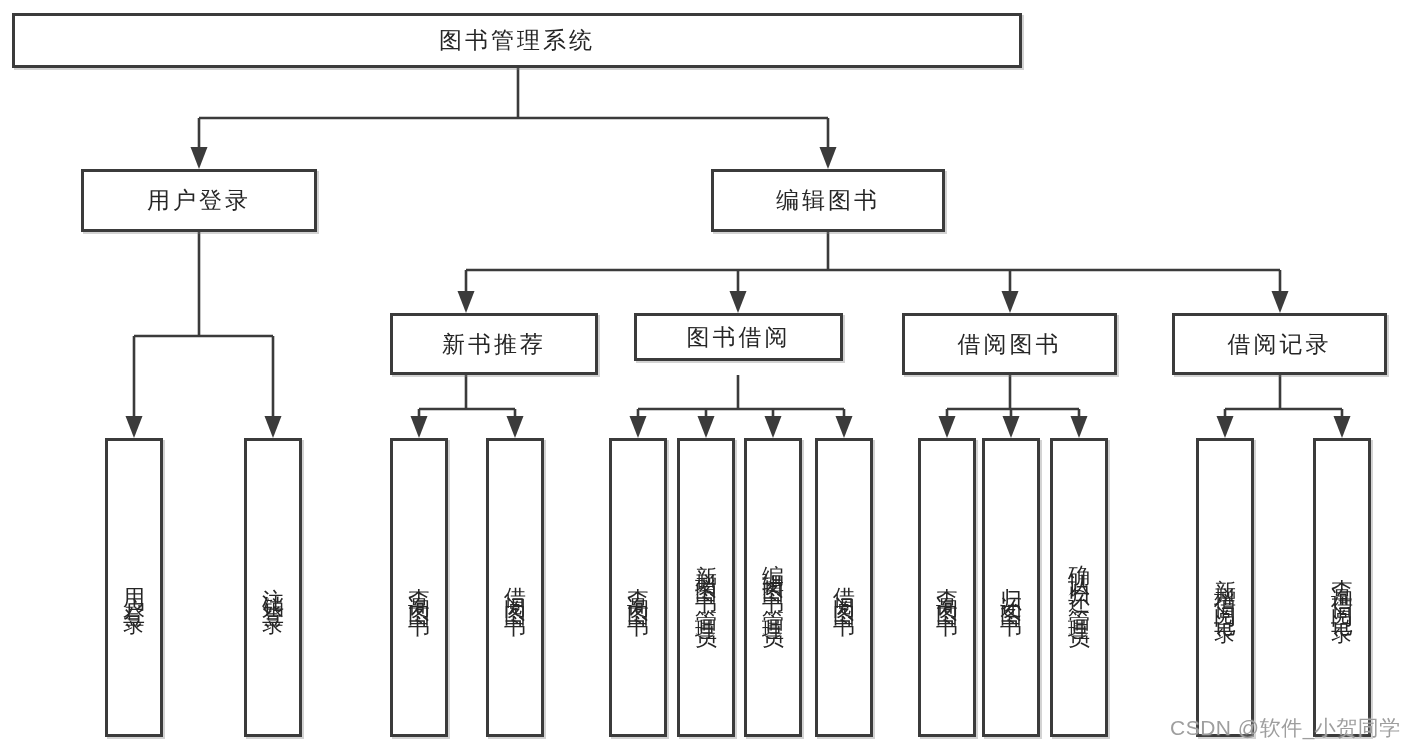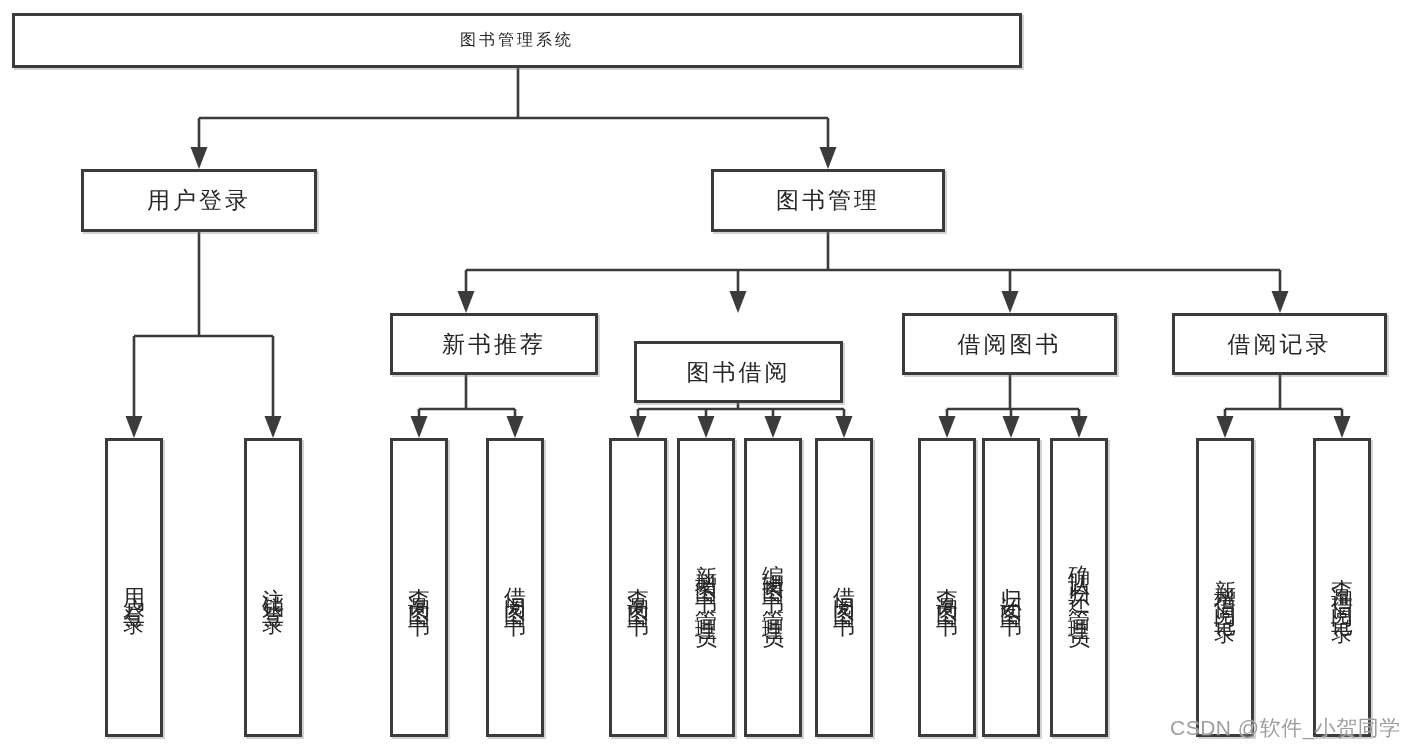--- a/index.html
+++ b/index.html
@@ -43,21 +43,21 @@
     justify-content: center;
     color: var(--text, #262626);
     box-shadow: 2px 2px 0 rgba(130,130,130,0.35);
   }
   .node.h span {
     font-size: 23px;
     letter-spacing: 3px;
     white-space: nowrap;
   }
   .node.h.root span {
-    font-size: 16px;
+    font-size: 23px;
   }
   .node.v span {
     writing-mode: vertical-rl;
     text-orientation: mixed;
     font-size: 22px;
     letter-spacing: 9px;
     line-height: 1;
     white-space: nowrap;
   }
   .watermark {
@@ -140,27 +140,27 @@
   </svg>
 
   <div class="node h root" style="left:12px; top:13px; width:1010px; height:55px;">
     <span>图书管理系统</span>
   </div>
 
   <div class="node h" style="left:81px; top:169px; width:236px; height:63px;">
     <span>用户登录</span>
   </div>
   <div class="node h" style="left:711px; top:169px; width:234px; height:63px;">
-    <span>图书管理</span>
+    <span>编辑图书</span>
   </div>
 
   <div class="node h" style="left:362px; top:313px; width:208px; height:62px;margin-left:28px;">
     <span>新书推荐</span>
   </div>
-  <div class="node h" style="left:634px; top:313px; width:209px; height:62px;margin-top:28px;">
+  <div class="node h" style="left:634px; top:313px; width:209px; height:48px;">
     <span>图书借阅</span>
   </div>
   <div class="node h" style="left:902px; top:313px; width:215px; height:62px;">
     <span>借阅图书</span>
   </div>
   <div class="node h" style="left:1172px; top:313px; width:215px; height:62px;">
     <span>借阅记录</span>
   </div>
 
   <div class="node v" style="left:105px; top:438px; width:58px; height:299px;">

